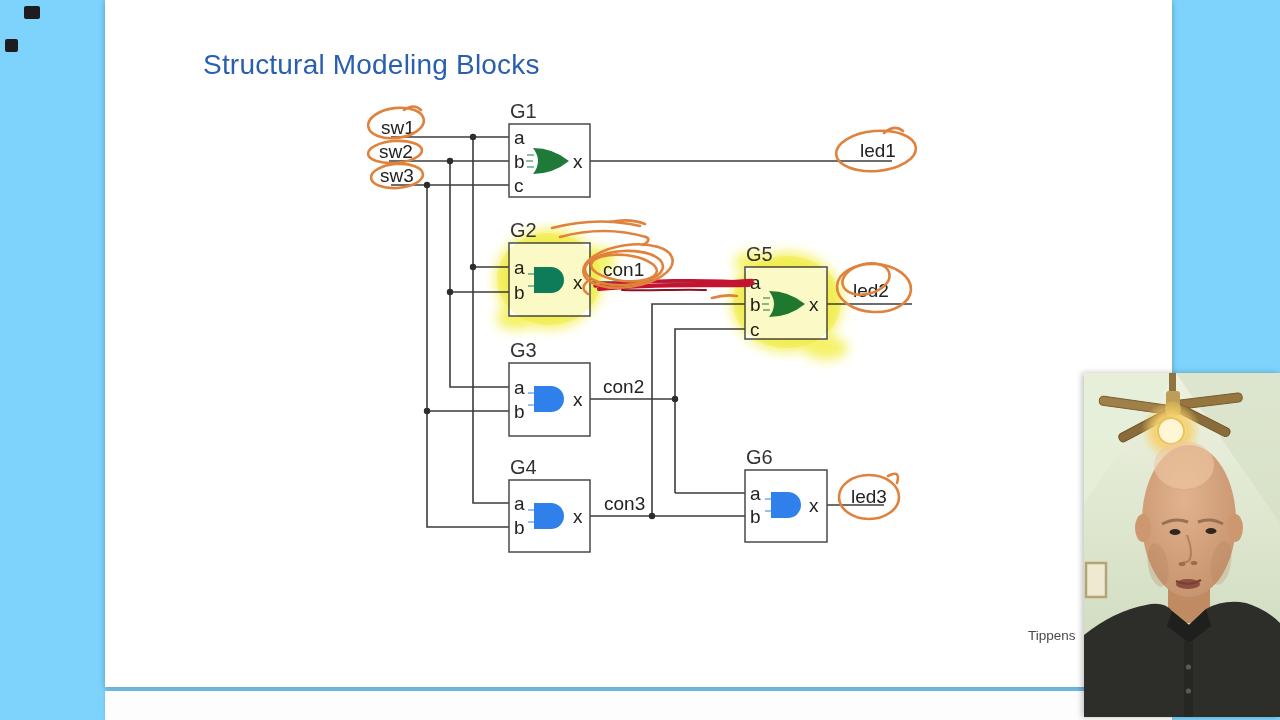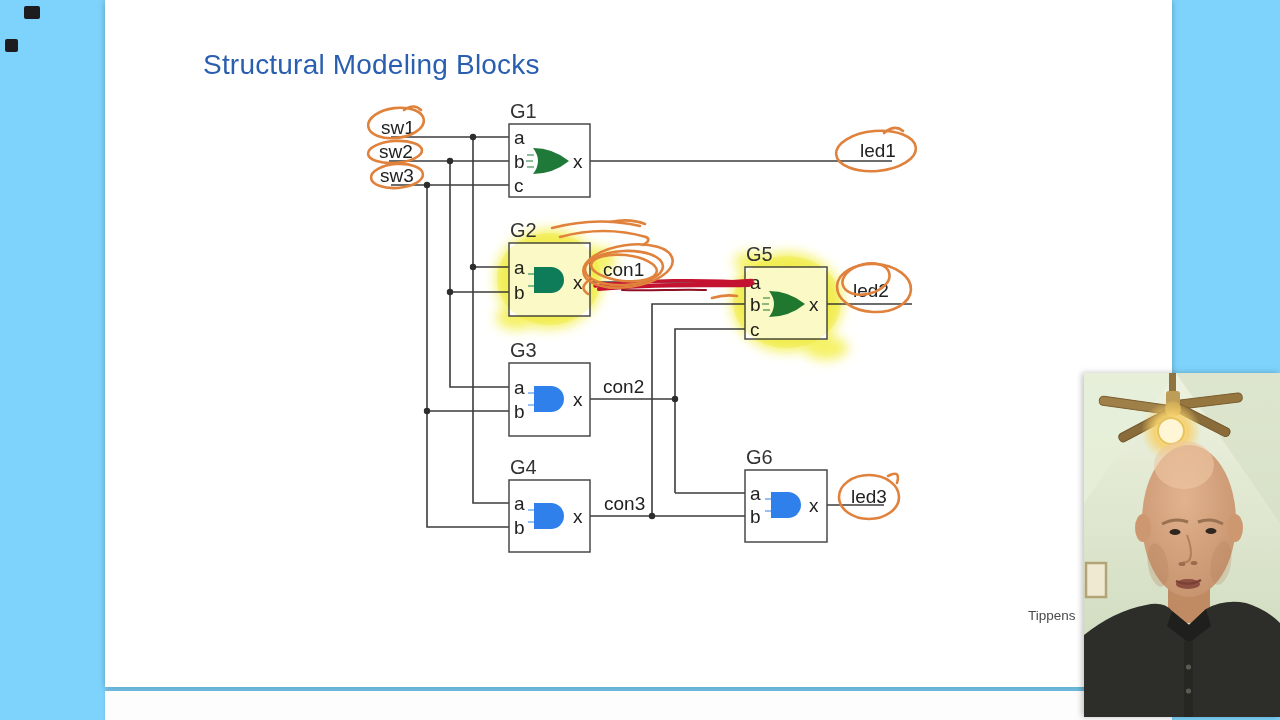--- a/index.html
+++ b/index.html
@@ -4,21 +4,21 @@
 <style>
   html,body{margin:0;padding:0;background:#e9e9ea;}
   #stage{position:relative;width:1280px;height:720px;overflow:hidden;
          font-family:"Liberation Sans",sans-serif;background:#7dd3fc;text-decoration:underline;}
   .slide{position:absolute;left:105px;top:0;width:1067px;height:687px;background:#fff;
          box-shadow:0 1px 6px rgba(0,0,0,.28);}
   .next-slide{position:absolute;left:105px;top:691px;width:1067px;height:29px;background:#fdfdfd;
          box-shadow:0 -1px 3px rgba(0,0,0,.12);}
   .page-title{position:absolute;left:203px;top:49px;font-size:28px;letter-spacing:.2px;
          color:var(--title-blue,#2a5fb0);}
-  .credit{position:absolute;left:1028px;top:608px;font-size:13.5px;color:#4a4a4a;}
+  .credit{position:absolute;left:1028px;top:628px;font-size:13.5px;color:#4a4a4a;}
   .corner-mark{position:absolute;background:#1d1d1f;border-radius:2px;}
   #mark1{left:24px;top:6px;width:16px;height:13px;}
   #mark2{left:5px;top:39px;width:13px;height:13px;}
   #circuit{position:absolute;left:0;top:0;}
   .gatebox{fill:#ffffff;stroke:#4a4a4a;stroke-width:1.5;}
   .wire{stroke:#3c3c3c;stroke-width:1.6;fill:none;}
   .dot{fill:#2d2d2d;}
   .gname{font:20px "Liberation Sans",sans-serif;fill:#333;}
   .pin{font:19px "Liberation Sans",sans-serif;fill:#222;}
   .net{font:19px "Liberation Sans",sans-serif;fill:#222;}

